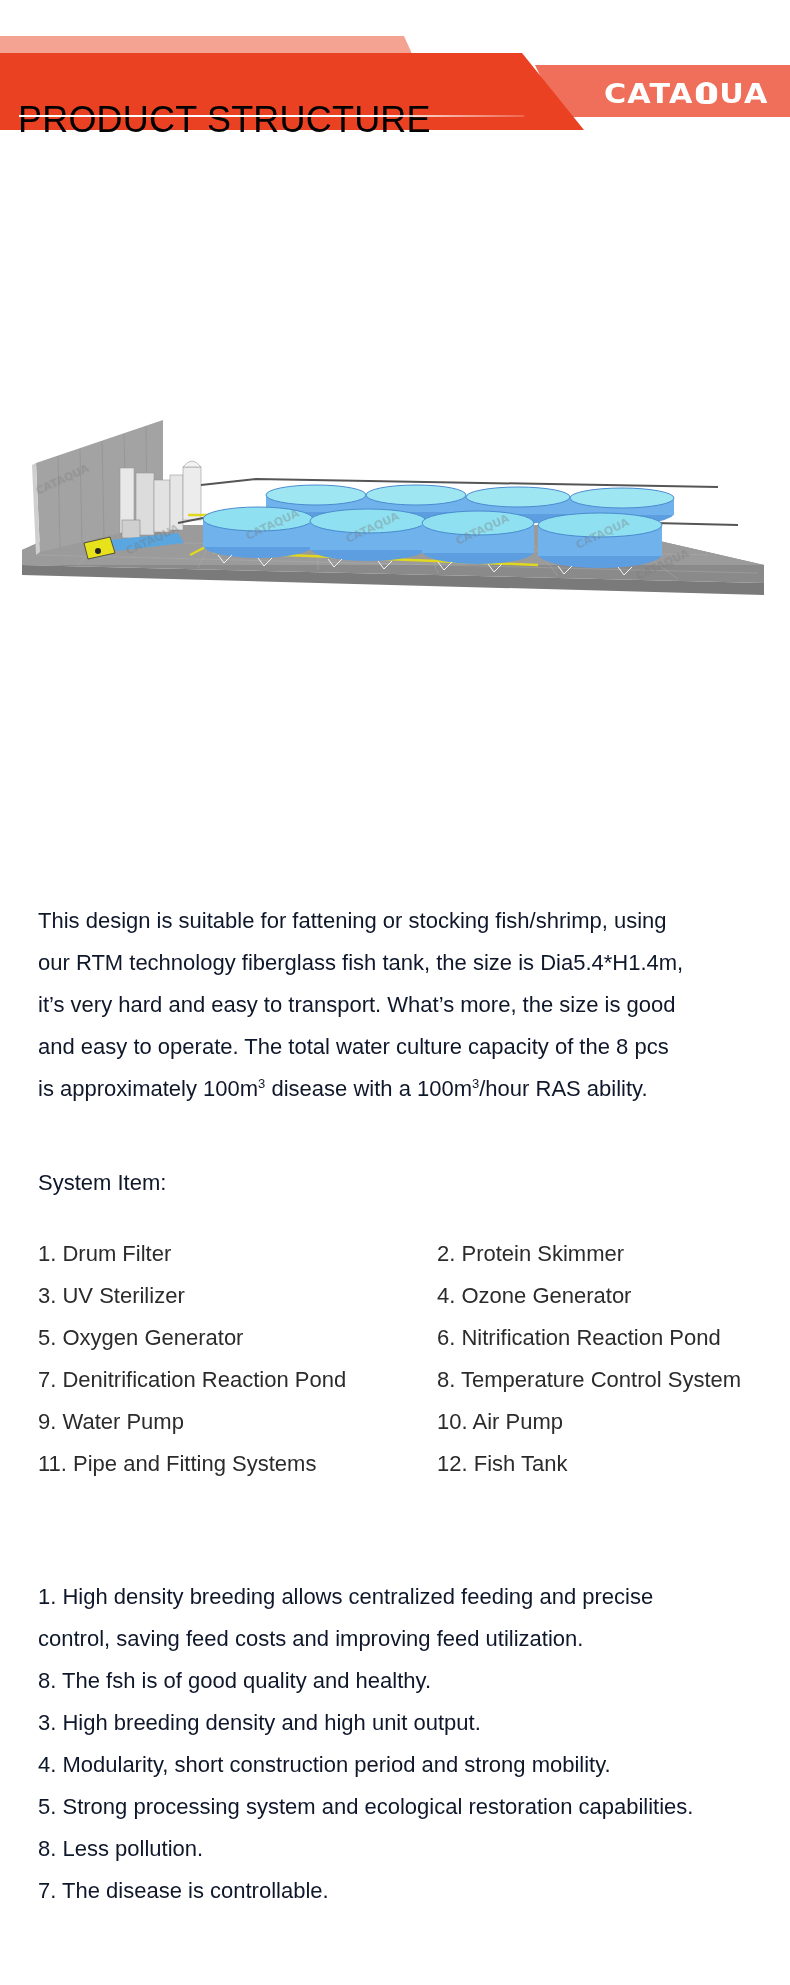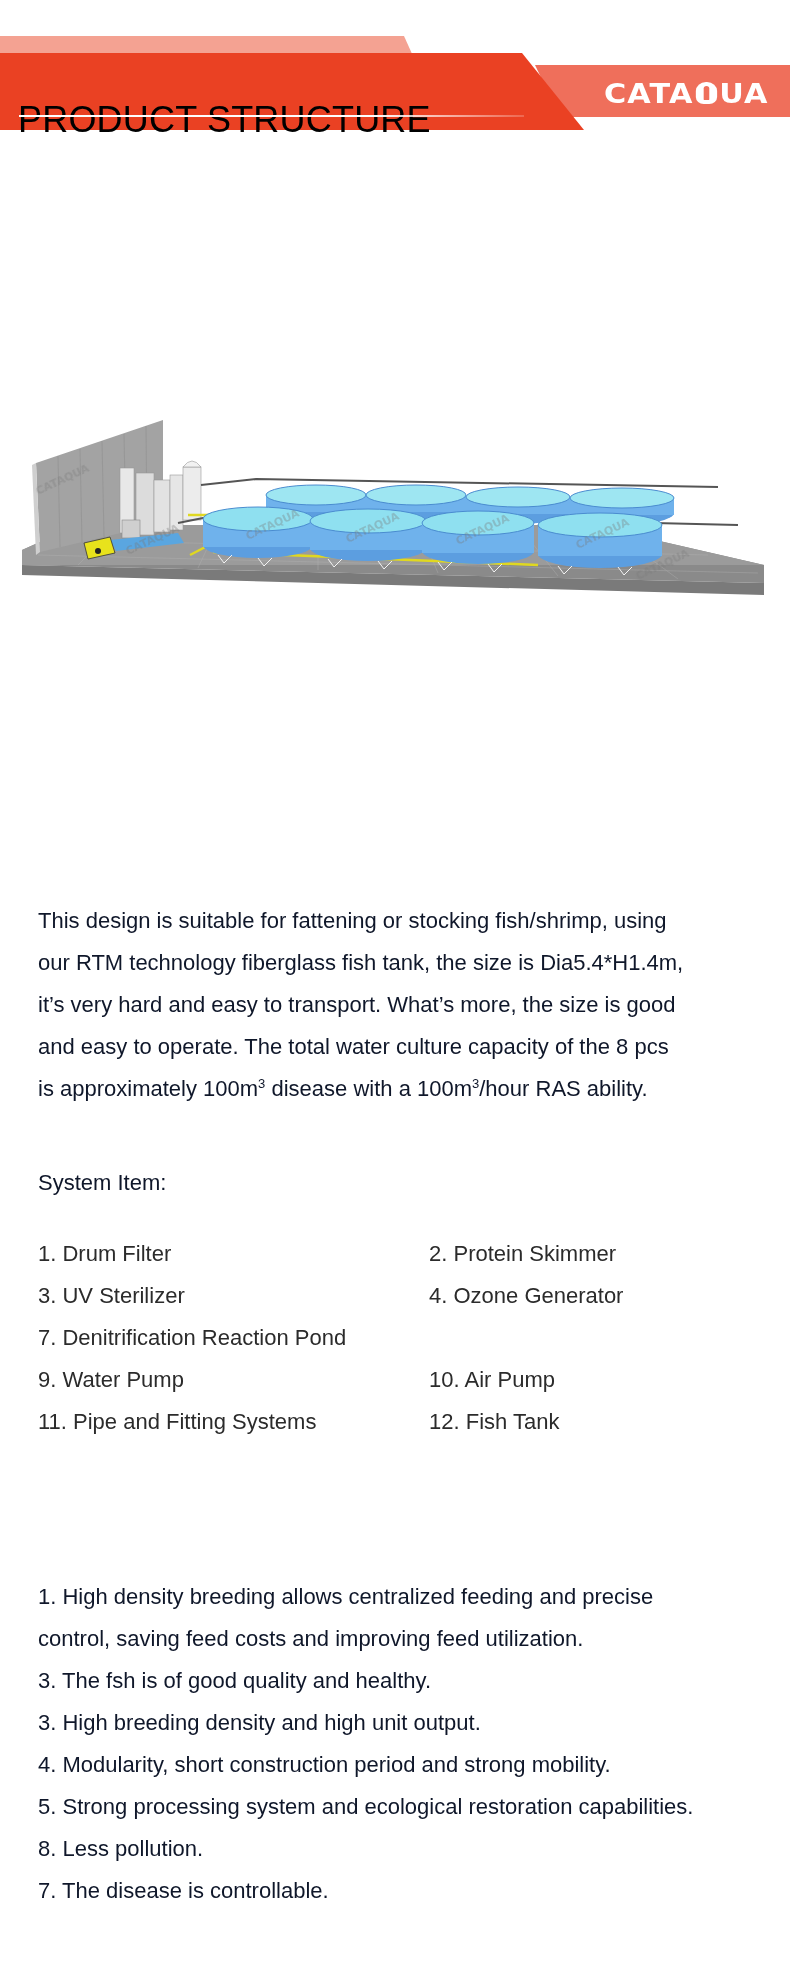--- a/index.html
+++ b/index.html
@@ -25,21 +25,21 @@
   .illus { position: absolute; left: 18px; top: 415px; width: 752px; height: 200px; }
 
   
   .text { position: absolute; left: 38px; font-size: 22px; color: #0f172a; white-space: nowrap; }
   .line { height: 42px; line-height: 42px; }
   .para { top: 900px; }
   sup { font-size: 13px; vertical-align: 0; position: relative; top: -8px; }
 
   .sys-head { top: 1162px; }
   .sys-grid { position: absolute; left: 38px; top: 1233px; width: 740px; font-size: 22px; color: #2b2b2b; }
-  .sys-row { display: flex; height: 42px; line-height: 42px; white-space: nowrap; }
+  .sys-row { display: flex; height: 42px; line-height: 42px; white-space: nowrap; gap: 8px; }
   .sys-col1 { width: 391px; }
   .sys-col2 { }
 
   .features { top: 1576px; }
 </style>
 </head>
 <body>
 
 <div class="hdr">
   <svg width="790" height="140" viewBox="0 0 790 140">
@@ -172,34 +172,39 @@
 <div class="sys-grid">
   <div class="sys-row">
     <div class="sys-col1">1. Drum Filter</div>
     <div class="sys-col2">2. Protein Skimmer</div>
   </div>
   <div class="sys-row">
     <div class="sys-col1">3. UV Sterilizer</div>
     <div class="sys-col2">4. Ozone Generator</div>
   </div>
   <div class="sys-row">
+    <div class="sys-col1">5. Oxygen Generator</div>
+    <div class="sys-col2">6. Nitrification Reaction Pond</div>
+  </div>
+  <div class="sys-row">
     <div class="sys-col1">7. Denitrification Reaction Pond</div>
+    <div class="sys-col2">8. Temperature Control System</div>
   </div>
   <div class="sys-row">
     <div class="sys-col1">9. Water Pump</div>
     <div class="sys-col2">10. Air Pump</div>
   </div>
   <div class="sys-row">
     <div class="sys-col1">11. Pipe and Fitting Systems</div>
     <div class="sys-col2">12. Fish Tank</div>
   </div>
 </div>
 
 <div class="text features">
   <div class="line">1. High density breeding allows centralized feeding and precise</div>
   <div class="line">control, saving feed costs and improving feed utilization.</div>
-  <div class="line">3. The fsh is of good quality and healthy.</div>
+  <div class="line">8. The fsh is of good quality and healthy.</div>
   <div class="line">3. High breeding density and high unit output.</div>
   <div class="line">4. Modularity, short construction period and strong mobility.</div>
   <div class="line">5. Strong processing system and ecological restoration capabilities.</div>
   <div class="line">8. Less pollution.</div>
   <div class="line">7. The disease is controllable.</div>
 </div>
 
 </body></html>

